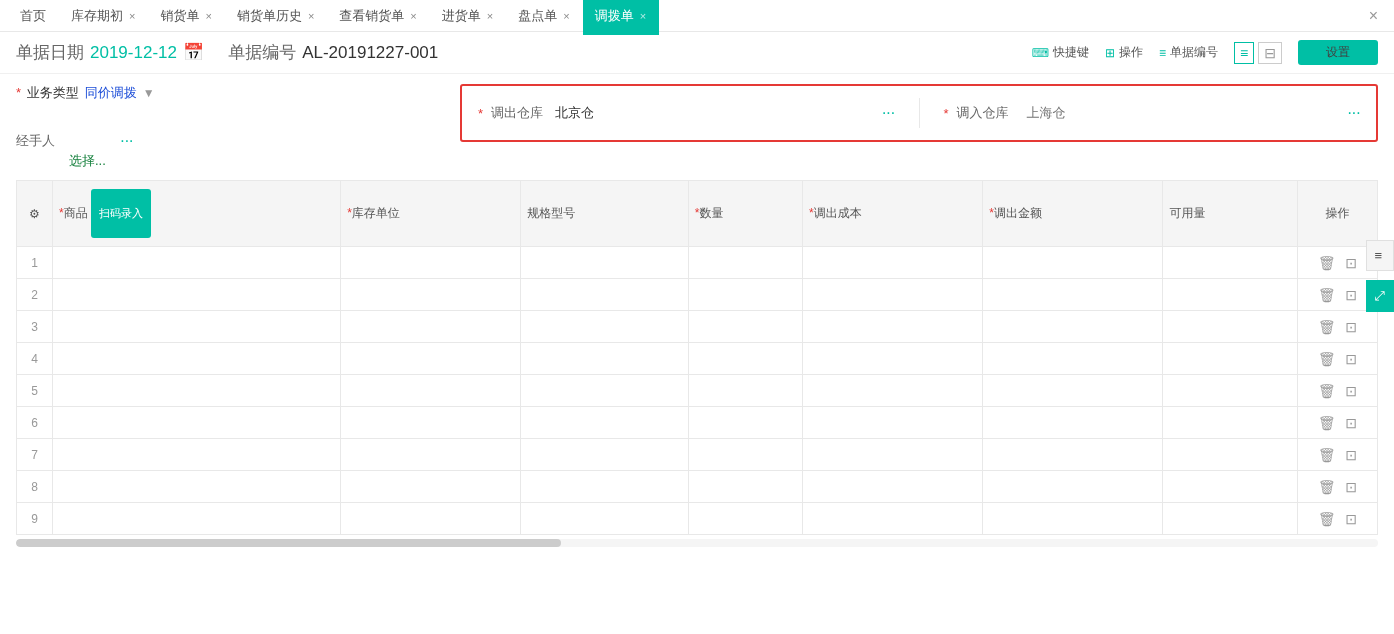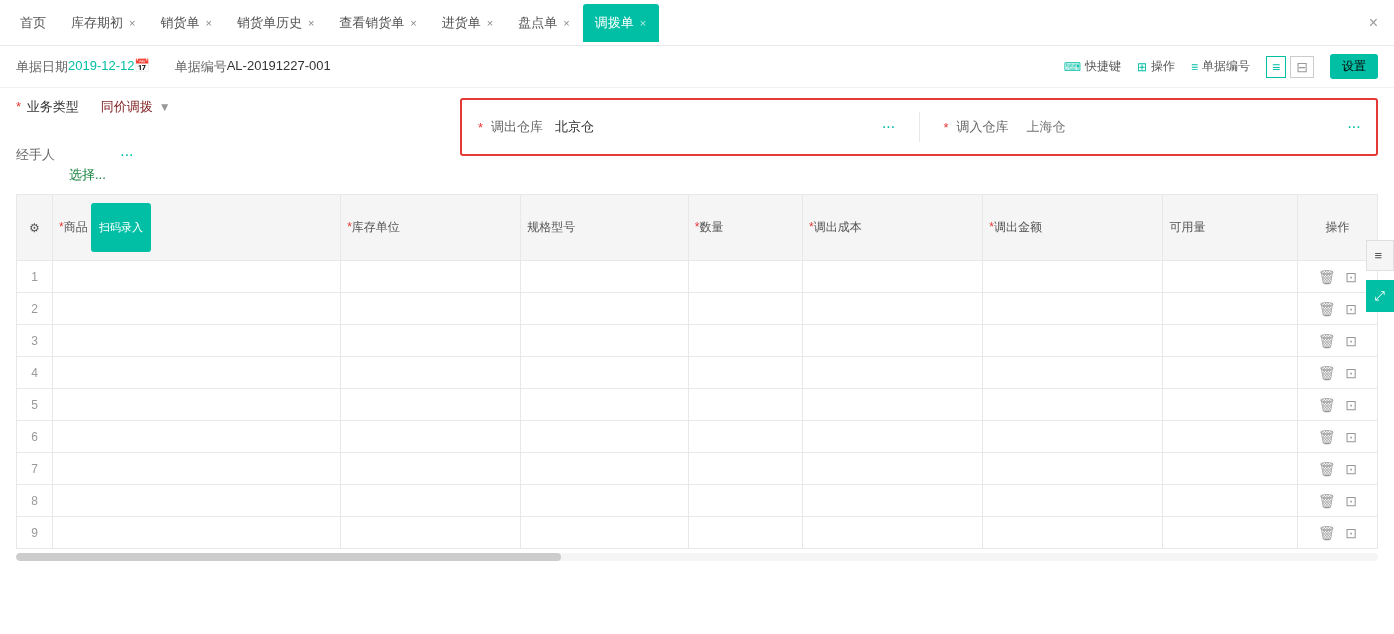--- a/index.html
+++ b/index.html
@@ -4,21 +4,21 @@
   <style>
     * { box-sizing: border-box; margin: 0; padding: 0; }
     body { font-family: "Microsoft YaHei", "PingFang SC", sans-serif; font-size: 13px; color: #333; background: #fff; }
 
     
     .tab-bar {
       display: flex;
       align-items: center;
       border-bottom: 1px solid #e8e8e8;
       background: #fff;
-      height: 46px;
+      height: 32px;
       padding: 0 8px;
     }
     .tab-item {
       display: flex;
       align-items: center;
       padding: 0 12px;
       height: 38px;
       cursor: pointer;
       color: #555;
       font-size: 13px;
@@ -47,45 +47,46 @@
     
     .toolbar {
       display: flex;
       align-items: center;
       padding: 8px 16px;
       border-bottom: 1px solid #f0f0f0;
       gap: 24px;
     }
     .toolbar-item {
       display: flex;
-      align-items: flex-start;
-      font-size: 13px;
+      align-items: center;
+      gap: 6px;
+      font-size: 17px;
       color: #555;
     }
     .toolbar-label { color: #666; }
     .toolbar-value { color: #333; font-weight: 500; }
     .toolbar-right {
       margin-left: auto;
       display: flex;
       align-items: center;
       gap: 16px;
     }
     .toolbar-btn {
       display: flex;
       align-items: center;
       gap: 4px;
       color: #555;
       cursor: pointer;
       font-size: 12px;
     }
     .btn-settings {
       background: #00bfa5;
-      color: #000000;
+      color: #404040;
       border: none;
-      padding: 4px 12px;
+      padding: 4px 28px;
       border-radius: 3px;
       cursor: pointer;
       font-size: 12px;
     }
 
     
     .form-area {
       padding: 10px 16px;
       display: flex;
       align-items: flex-start;
@@ -281,21 +282,21 @@
 
 <div class="form-area">
   <div class="form-left">
 
     <div class="form-field">
       <span>
         <span class="required-star">*</span>
         <span>业务类型</span>
       </span>
       <div class="field-dropdown">
-        <span style="color:#7f1d1d;margin-left:16px;">同价调拨</span>
+        <span style="color:#1d4ed8;margin-left:0;">同价调拨</span>
         <span class="dropdown-arrow">▼</span>
       </div>
     </div>
 
     <div class="form-field">
       <span style="color:#666;">经手人</span>
       <span style="color:#15803d;margin-left:8px;cursor:pointer;margin-top:40px;">选择...</span>
       <span class="field-more" style="margin-left:8px;">···</span>
     </div>
   </div>

